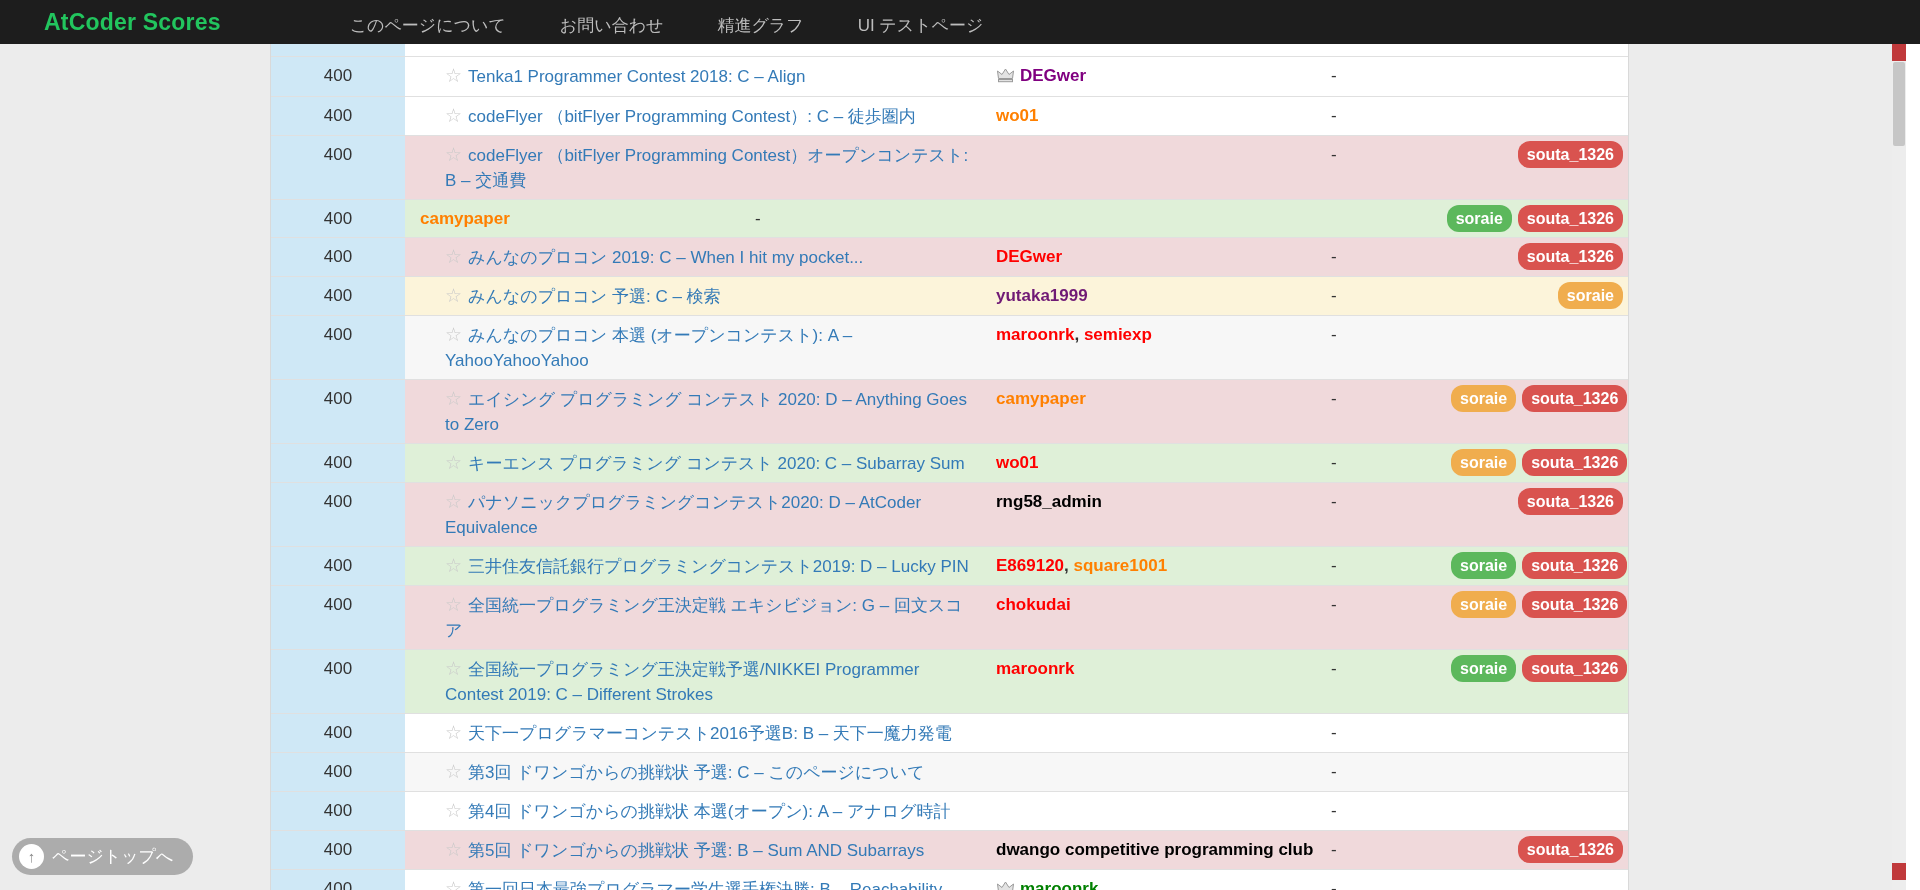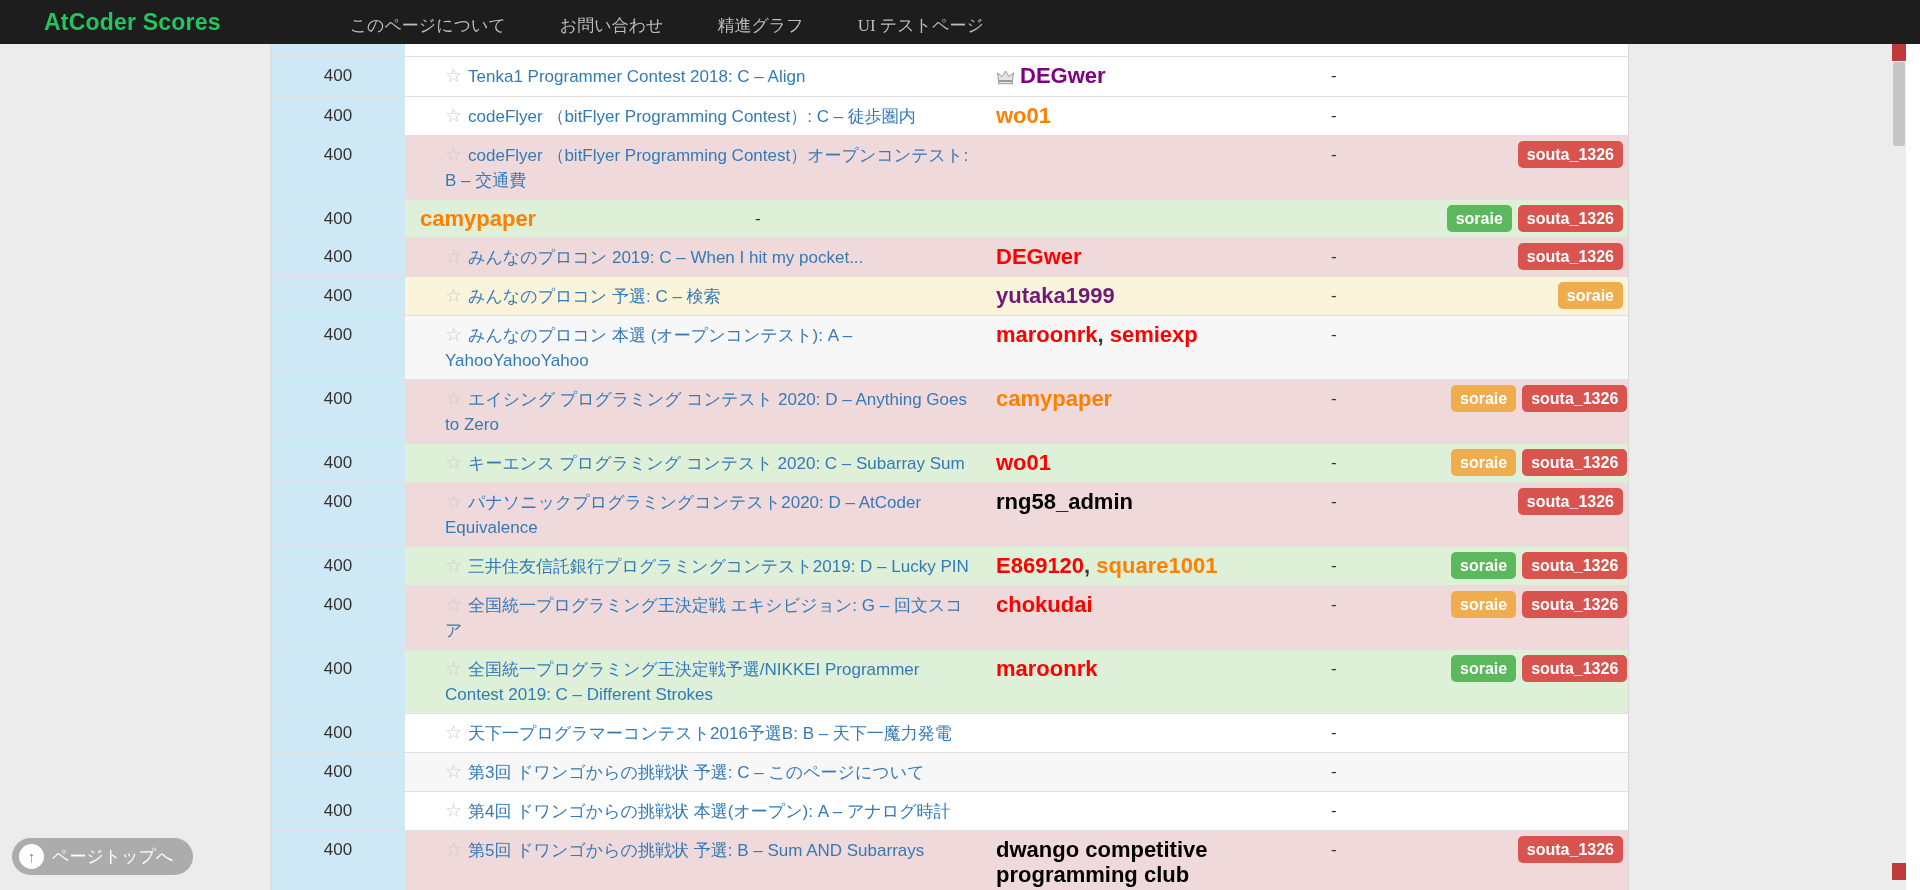--- a/index.html
+++ b/index.html
@@ -4,21 +4,21 @@
 <style>
   * { margin:0; padding:0; box-sizing:border-box; }
   html,body { width:1920px; height:890px; overflow:hidden;
     font-family:"Liberation Sans","DejaVu Sans",sans-serif; background:#ffffff; }
 
   
   .navbar { position:absolute; left:0; top:0; width:1920px; height:44px;
     background:#1d1d1d; display:flex; align-items:center; z-index:40; }
   .brand { color:#22c55e; font-size:23px; font-weight:bold; padding:0 44px;
     text-decoration:none; letter-spacing:.2px; }
-  .nav-items { display:flex; margin-left:58px; height:36px;font-family:Liberation Serif, serif; }
+  .nav-items { display:flex; margin-left:58px; height:36px; }
   .nav-item { color:#bdbdbd; font-size:17px; line-height:44px; padding:0 27px;
     text-decoration:none; cursor:pointer; }
 
   
   .page-bg { position:absolute; left:0; top:44px; width:1906px; height:846px;
     background:#ececec; }
 
   
   .table-wrap { position:absolute; left:270px; top:44px; width:1359px;
     background:#ffffff; border-left:1px solid #d9d9d9; border-right:1px solid #d9d9d9; }
@@ -29,30 +29,30 @@
     align-items:stretch; }
   .trow.tall { min-height:63px; }
 
   .score-cell { flex:0 0 134px; display:flex; justify-content:center;
     padding-top:6px; font-size:17px; color:#333; line-height:25px; }
   .prob-cell { flex:0 0 576px; padding:6px 12px 6px 40px; font-size:17px;
     line-height:25px; }
   .star { display:inline-block; color:#c9c9c9; font-size:19px; margin-right:6px;
     cursor:pointer; }
   .prob-link { color:#337ab7; text-decoration:none; cursor:pointer; }
-  .writer-cell { flex:0 0 342px; padding:6px 8px 6px 15px; font-size:22px;
+  .writer-cell { flex:0 0 342px; padding:6px 8px 6px 15px; font-size:17px;
     line-height:25px; font-weight:bold; color:#333; }
   .writer-link { text-decoration:none; cursor:pointer; }
   .crown { display:inline-block; vertical-align:-2px; margin-right:5px; }
   .dash-cell { flex:0 0 128px; padding:6px 8px; font-size:17px; color:#333;
     line-height:25px; }
   .badge-cell { flex:1 1 auto; display:flex; justify-content:flex-end;
     align-items:flex-start; gap:6px; padding:5px 5px 5px 0; }
   .badge { color:#fff; font-weight:bold; font-size:16px; line-height:21px;
-    padding:3px 9px; border-radius:5px; white-space:nowrap; }
+    padding:3px 9px; border-radius:12px; white-space:nowrap; }
 
   
   .page-top { position:absolute; left:12px; top:838px; height:37px;
     background:rgba(158,158,158,.82); border-radius:19px; display:flex;
     align-items:center; padding:0 20px 0 7px; cursor:pointer; z-index:50; }
   .page-top .circ { width:25px; height:25px; border-radius:50%; background:#ffffff;
     color:#8a8a8a; display:flex; align-items:center; justify-content:center;
     font-size:15px; font-weight:bold; margin-right:8px; }
   .page-top .lbl { color:#ffffff; font-size:17px; }
 

